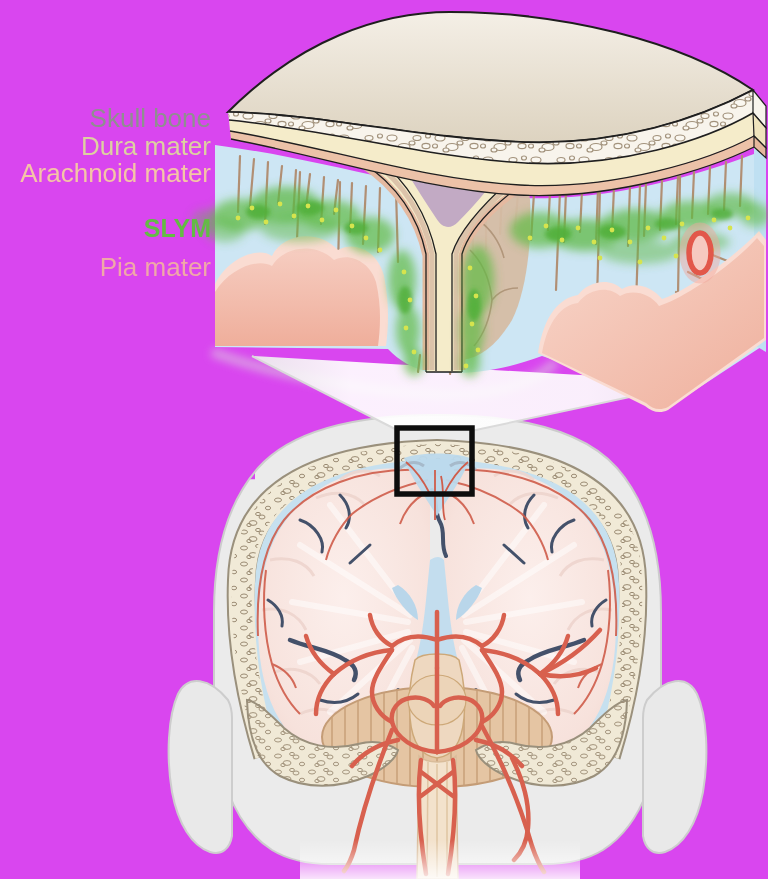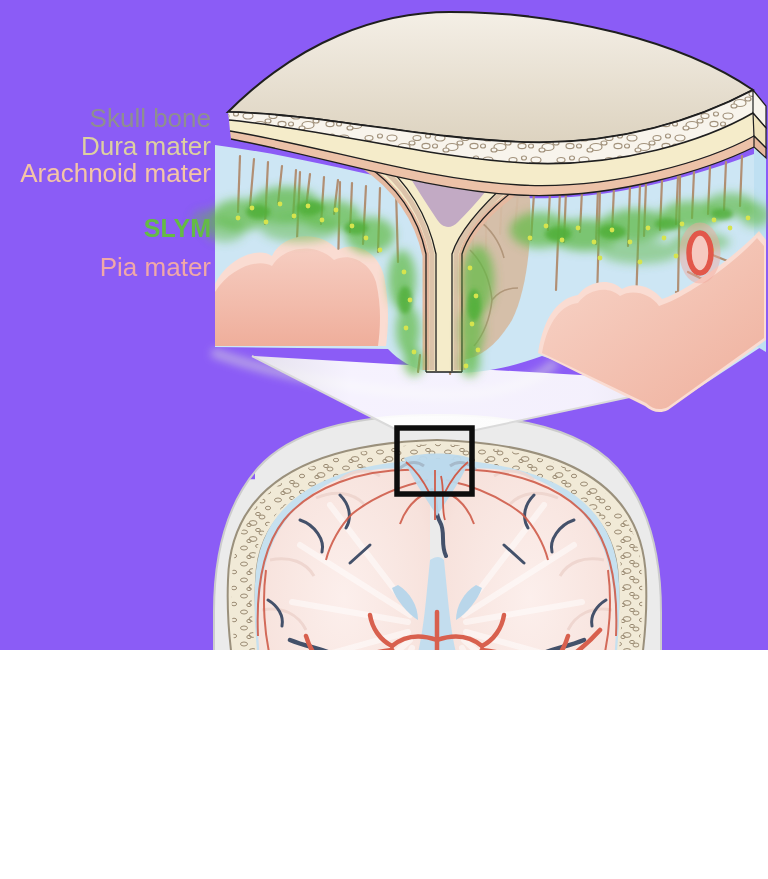--- a/index.html
+++ b/index.html
@@ -1,16 +1,16 @@
 <!DOCTYPE html>
 <html><head>
 <meta charset="utf-8">
 <style>
   html,body{margin:0;padding:0;background:#ffffff;}
-  #page{position:relative;width:768px;height:650px;background:#8b5cf6;overflow:hidden;
+  #page{position:relative;width:768px;height:879px;background:#d946ef;overflow:hidden;
         font-family:"Liberation Sans", sans-serif;}
   svg{display:block}
   text.lbl{font-family:"Liberation Sans", sans-serif;font-size:26px;}
   text.lbl.bold{font-weight:bold;font-size:25px;}
 </style>
 </head>
 <body>
 
 <div id="page">
 <svg width="768" height="879" viewBox="0 0 768 879">

